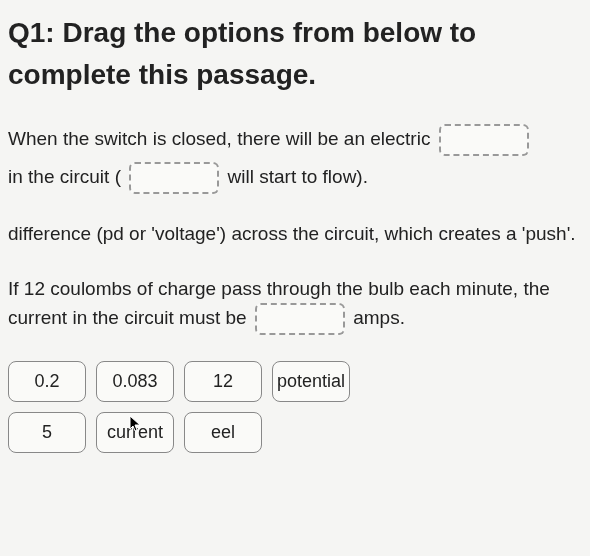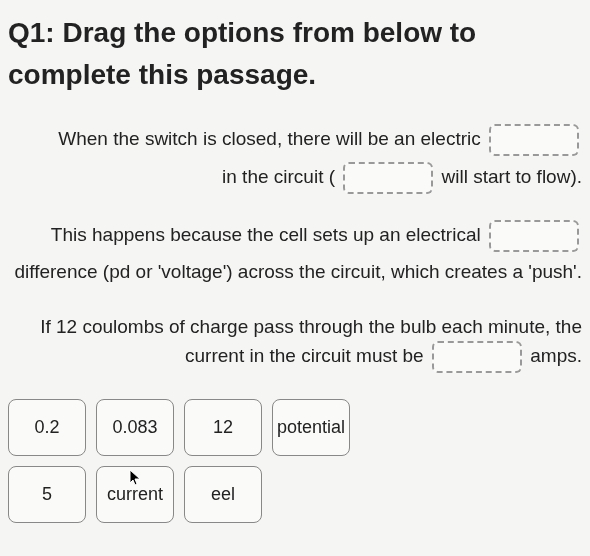--- a/index.html
+++ b/index.html
@@ -14,21 +14,20 @@
       line-height: 1.5;
       overflow: hidden;
     }
     .question-heading {
       font-weight: bold;
       font-size: 28px;
       margin-bottom: 28px;
     }
     .passage-block {
       margin-bottom: 26px;
-      text-align: right;
     }
     .passage-text {
       display: inline;
     }
     .blank {
       display: inline-block;
       vertical-align: middle;
       border: 2px dashed #999;
       border-radius: 6px;
       height: 32px;
@@ -39,21 +38,21 @@
     }
     .options-row {
       display: flex;
       flex-wrap: wrap;
       gap: 10px;
       margin-top: 10px;
     }
     .option {
       border: 1px solid #888;
       border-radius: 8px;
-      padding: 14px 0;
+      padding: 6px 0;
       min-width: 78px;
       text-align: center;
       font-size: 18px;
       background: #fafaf8;
       cursor: grab;
       position: relative;
     }
     .cursor-icon {
       position: absolute;
       top: 2px;
@@ -74,24 +73,20 @@
     <span class="blank"></span>
   </div>
   <div class="p-line">
     <span class="passage-text">in the circuit (</span>
     <span class="blank"></span>
     <span class="passage-text">will start to flow).</span>
   </div>
 </div>
 
 <div class="passage-block">
-  <div class="p-line">
-    <span class="passage-text">This happens because the cell sets up an electrical</span>
-    <span class="blank"></span>
-  </div>
   <div>
     <span class="passage-text">difference (pd or 'voltage') across the circuit, which creates a 'push'.</span>
   </div>
 </div>
 
 <div class="passage-block">
   <span class="passage-text">If 12 coulombs of charge pass through the bulb each minute, the current in the circuit must be</span>
   <span class="blank"></span>
   <span class="passage-text">amps.</span>
 </div>

